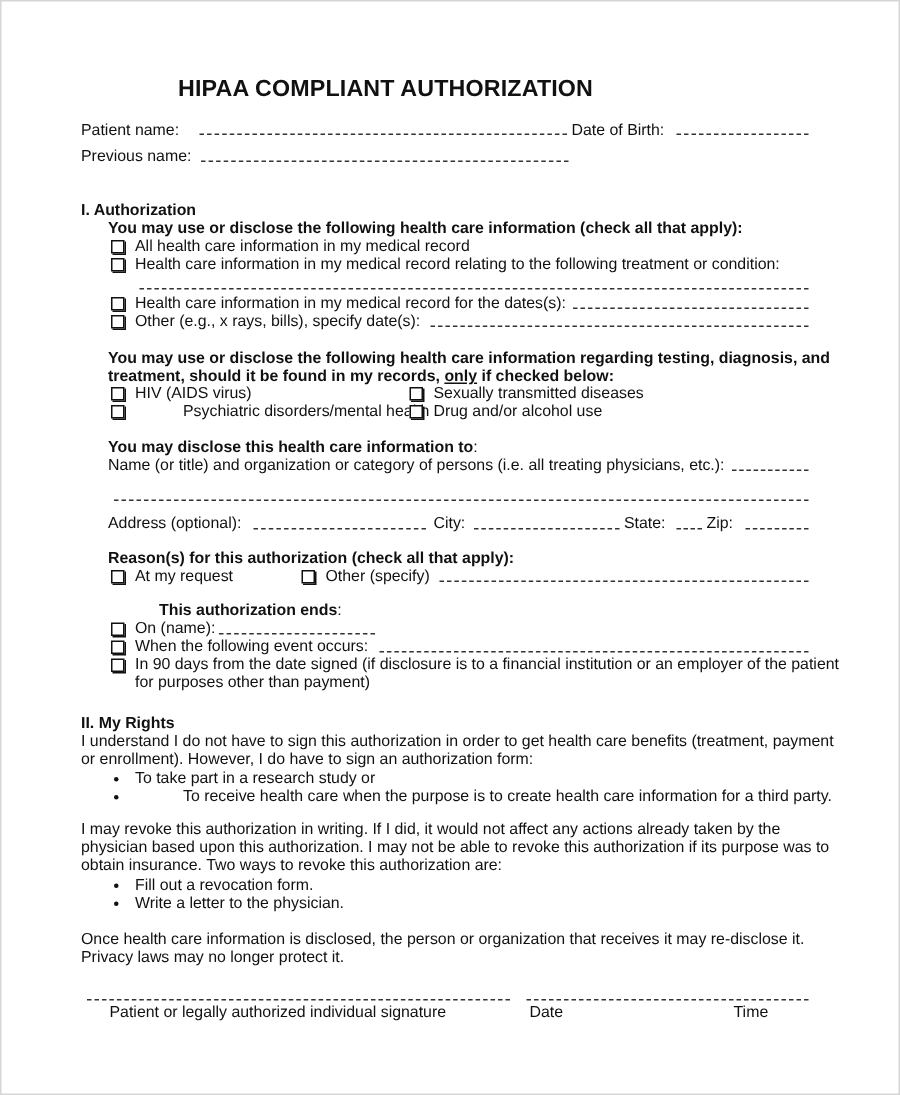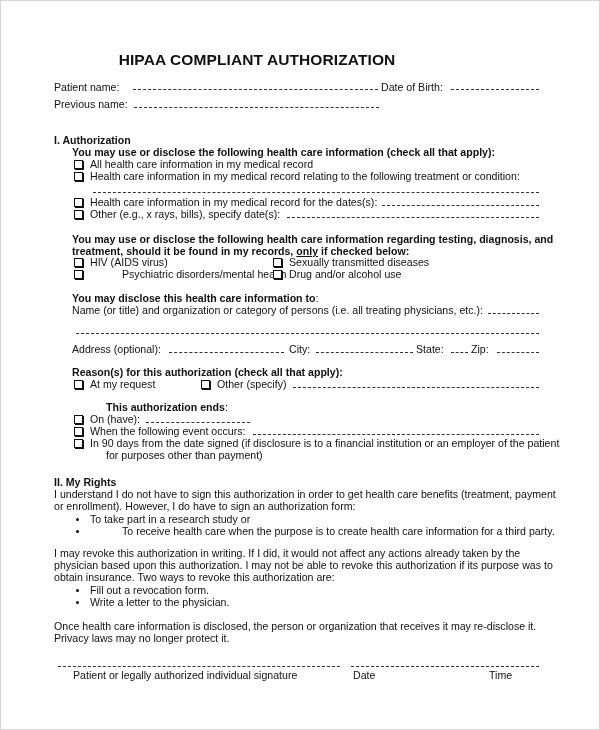--- a/index.html
+++ b/index.html
@@ -90,30 +90,30 @@
 
   <span class="abs t b" style="left:71px;top:365px;">Reason(s) for this authorization (check all that apply):</span>
   <div class="cb" style="left:73px;top:379px;"></div>
   <span class="abs t" style="left:89px;top:377px;">At my request</span>
   <div class="cb" style="left:200px;top:379px;"></div>
   <span class="abs t" style="left:216px;top:377px;">Other (specify)</span>
   <div class="line" style="left:292px;top:386px;width:246px;"></div>
 
   <span class="abs t" style="left:71px;top:400px;margin-left:34px;"><b>This authorization ends</b><span>:</span></span>
   <div class="cb" style="left:73px;top:414px;"></div>
-  <span class="abs t" style="left:89px;top:412px;">On (have):</span>
+  <span class="abs t" style="left:89px;top:412px;">On (name):</span>
   <div class="line" style="left:145px;top:421px;width:104px;"></div>
 
   <div class="cb" style="left:73px;top:426px;"></div>
   <span class="abs t" style="left:89px;top:424px;">When the following event occurs:</span>
   <div class="line" style="left:252px;top:433px;width:286px;"></div>
 
   <div class="cb" style="left:73px;top:438px;"></div>
   <span class="abs t" style="left:89px;top:436px;">In 90 days from the date signed (if disclosure is to a financial institution or an employer of the patient</span>
-  <span class="abs t" style="left:105px;top:448px;">for purposes other than payment)</span>
+  <span class="abs t" style="left:89px;top:448px;">for purposes other than payment)</span>
 
   <span class="abs t b" style="left:53px;top:475px;">II. My Rights</span>
   <span class="abs t" style="left:53px;top:487px;">I understand I do not have to sign this authorization in order to get health care benefits (treatment, payment</span>
   <span class="abs t" style="left:53px;top:499px;">or enrollment).  However, I do have to sign an authorization form:</span>
   <div class="bullet" style="left:75px;top:517px;"></div>
   <span class="abs t" style="left:89px;top:512px;">To take part in a research study or</span>
   <div class="bullet" style="left:75px;top:529px;"></div>
   <span class="abs t" style="left:89px;top:524px;margin-left:32px;">To receive health care when the purpose is to create health care information for a third party.</span>
 
   <span class="abs t" style="left:53px;top:546px;">I may revoke this authorization in writing.  If I did, it would not affect any actions already taken by the</span>

